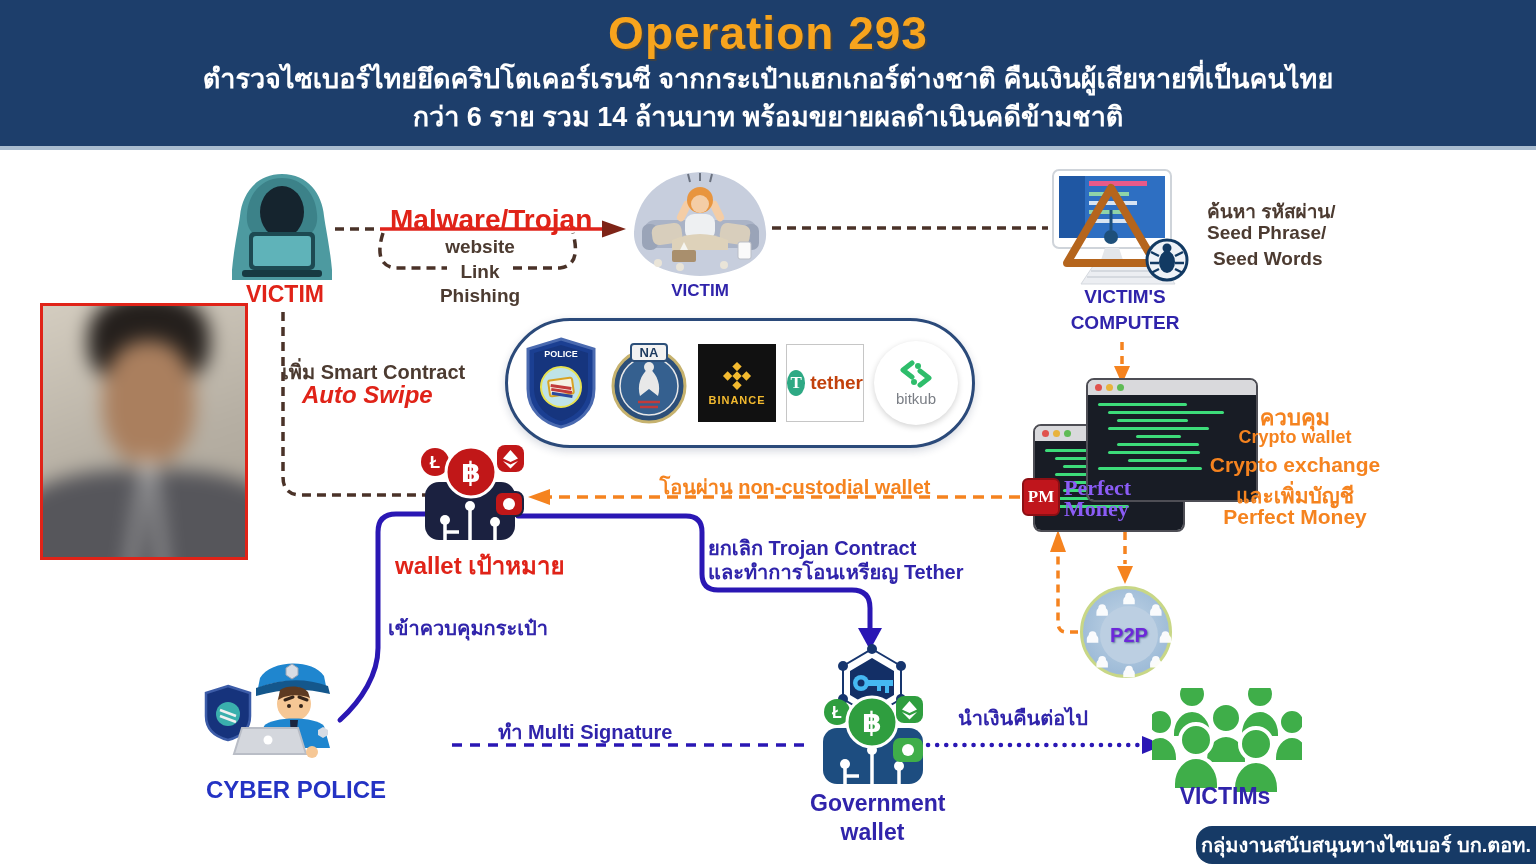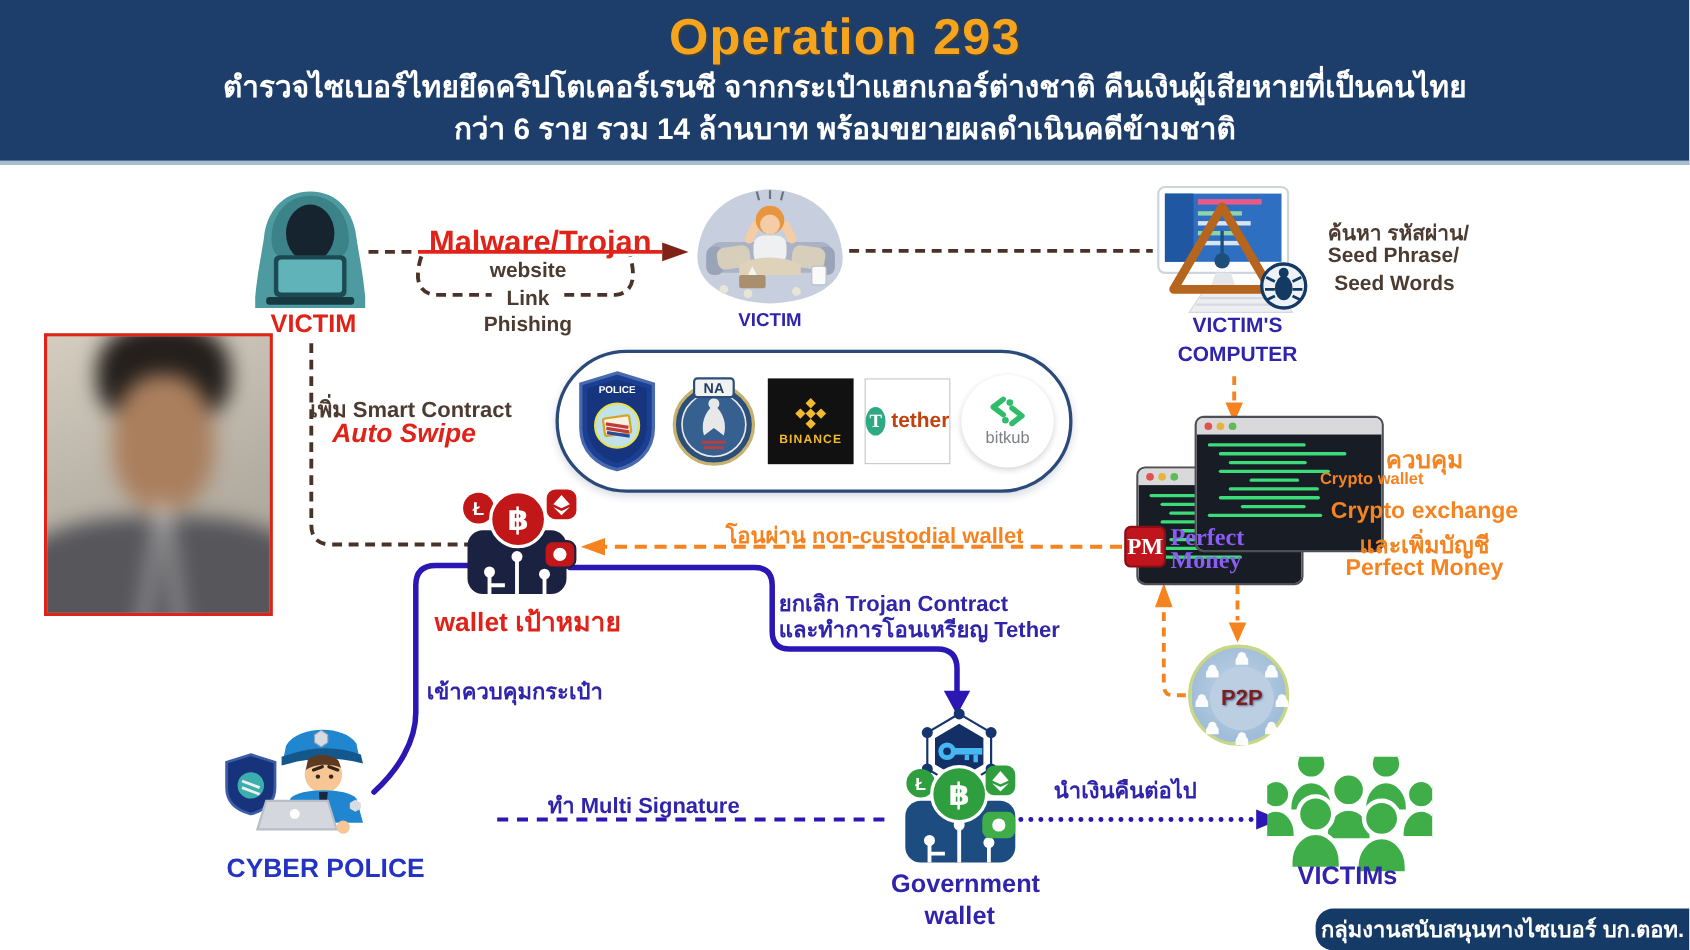--- a/index.html
+++ b/index.html
@@ -56,29 +56,29 @@
   
   .terminal{position:absolute;background:#f1f1f1;border:2px solid #4e4e55;border-radius:8px;overflow:hidden;z-index:3}
   .term-bar{height:15px;background:#d9d9dc;display:flex;align-items:center;gap:4px;padding-left:7px}
   .dot{width:7px;height:7px;border-radius:50%}
   .term-body{position:absolute;left:0;right:0;top:15px;bottom:0;background:#181c25;padding:8px 10px}
   .cl{height:3px;background:#3ddc7a;border-radius:2px;margin-bottom:5px}
 
   
   .pm-box{position:absolute;left:1022px;top:478px;width:38px;height:38px;background:#c0151c;border-radius:6px;
           color:#ffffff;display:flex;align-items:center;justify-content:center;font-family:"Liberation Serif",serif;
-          font-weight:bold;font-size:21px;z-index:4;border:2px solid #8c0f14}
+          font-weight:bold;font-size:17px;z-index:4;border:2px solid #8c0f14}
   .pm-text{position:absolute;left:1064px;top:477px;z-index:4;color:#8b5cf6;font-family:"Liberation Serif",serif;
            font-weight:bold;font-size:22px;line-height:21px}
 
   
   .p2p{position:absolute;left:1080px;top:586px;width:92px;height:92px;border-radius:50%;
        background:radial-gradient(circle at 50% 45%,#c3d5e6 0%,#9fbcd8 70%);border:3px solid #c8d786;z-index:3}
   .p2p-inner{position:absolute;left:17px;top:17px;width:58px;height:58px;border-radius:50%;background:#bccfe2;
-             display:flex;align-items:center;justify-content:center;color:#7f1d1d;font-weight:bold;font-size:20px;
+             display:flex;align-items:center;justify-content:center;color:#6d28d9;font-weight:bold;font-size:20px;
              text-shadow:1px 1px 2px rgba(60,90,130,.8)}
   .p2p svg{position:absolute;left:0;top:0}
 
   
   .footer{position:absolute;left:1196px;top:826px;width:340px;height:38px;background:#163a66;
           border-radius:16px 0 0 16px;display:flex;align-items:center;justify-content:center;z-index:6}
   .footer span{color:#ffffff;font-size:20px;font-weight:600}
 </style>
 </head>
 <body>
@@ -329,21 +329,21 @@
 
   <div class="pm-box">
       <span>PM</span>
     </div>
   <div class="pm-text">
     <div>Perfect</div>
     <div>Money</div>
   </div>
 
   <div class="lbl orange center" style="left:1180px;top:400px;width:230px;font-size:22px">ควบคุม</div>
-  <div class="lbl orange center" style="left:1132px;top:427px;width:230px;font-size:15px">Crypto wallet</div>
+  <div class="lbl orange center" style="left:1180px;top:427px;width:230px;font-size:18px">Crypto wallet</div>
   <div class="lbl orange center" style="left:1180px;top:453px;width:230px;font-size:21px">Crypto exchange</div>
   <div class="lbl orange center" style="left:1180px;top:505px;width:230px;font-size:21px">Perfect Money</div>
   <div class="lbl orange center" style="left:1180px;top:479px;width:230px;font-size:21px">และเพิ่มบัญชี</div>
 
   <div class="p2p">
     <svg width="92" height="92" viewBox="0 0 96 96">
       <g fill="#ffffff" opacity="0.95">
         <g transform="translate(48,8)">
             <circle r="4"></circle>
             <path d="M-6,4 a6,5 0 0 1 12,0 v4 h-12 Z"></path>

